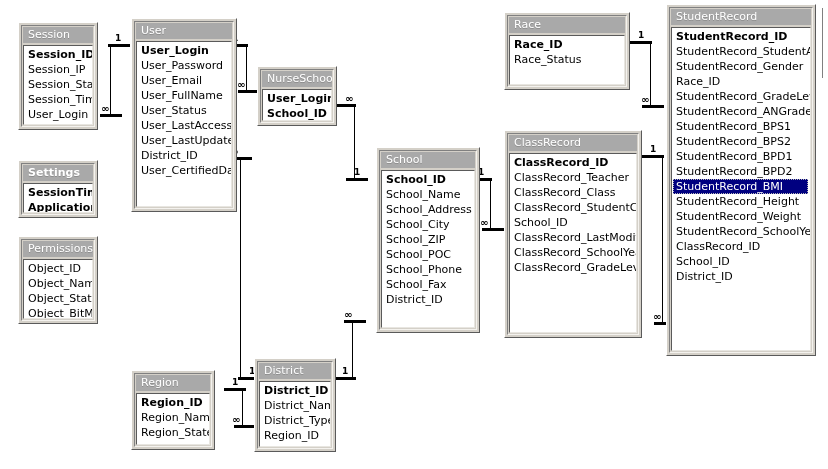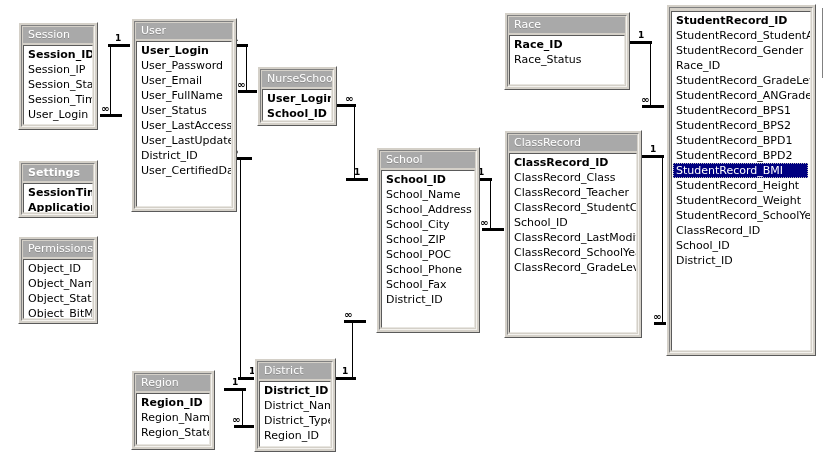--- a/index.html
+++ b/index.html
@@ -239,32 +239,33 @@
             <div class="fld pk">Race_ID</div>
             <div class="fld">Race_Status</div>
           </div>
         </div>
       </div>
       <div class="tbl" style="left: 504px; top: 130px; width: 138px; height: 208px;">
         <div class="inner">
           <div class="title">ClassRecord</div>
           <div class="fieldsWrap">
             <div class="fld pk">ClassRecord_ID</div>
+            <div class="fld">ClassRecord_Teacher</div>
             <div class="fld">ClassRecord_Class</div>
-            <div class="fld">ClassRecord_Teacher</div>
             <div class="fld">ClassRecord_StudentCount</div>
             <div class="fld">School_ID</div>
             <div class="fld">ClassRecord_LastModified</div>
             <div class="fld">ClassRecord_SchoolYear</div>
             <div class="fld">ClassRecord_GradeLevel</div>
           </div>
         </div>
       </div>
       <div class="tbl" style="left: 666px; top: 4px; width: 150px; height: 352px;">
         <div class="inner">
+          <div class="title">StudentRecord</div>
           <div class="fieldsWrap">
             <div class="fld pk">StudentRecord_ID</div>
             <div class="fld">StudentRecord_StudentAlias</div>
             <div class="fld">StudentRecord_Gender</div>
             <div class="fld">Race_ID</div>
             <div class="fld">StudentRecord_GradeLevel</div>
             <div class="fld">StudentRecord_ANGrade</div>
             <div class="fld">StudentRecord_BPS1</div>
             <div class="fld">StudentRecord_BPS2</div>
             <div class="fld">StudentRecord_BPD1</div>

